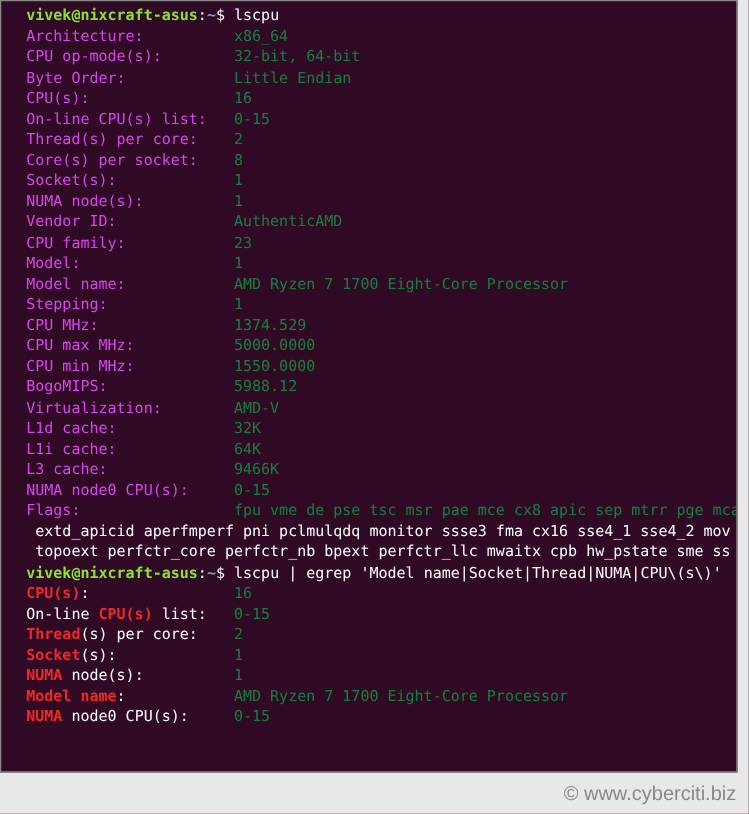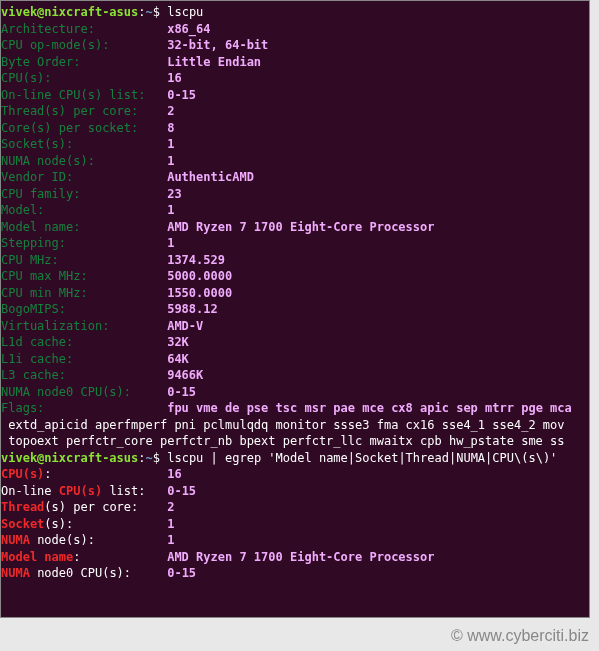--- a/index.html
+++ b/index.html
@@ -13,21 +13,21 @@
       background: #e8e8e8;
       font-family: 'DejaVu Sans Mono', 'Liberation Mono', 'Courier New', monospace;
       font-size: 12px;
       position: relative;
     }
     .terminal {
       width: 590px;
       height: 618px;
       background: #300a24;
       color: #ffffff;
-      padding: 3px 0;
+      padding: 3px 20px;
       overflow: hidden;
       line-height: 16.5px;
       margin: 0;
       border: 1px solid #888;
     }
     .line {
       white-space: pre;
       font-family: inherit;
     }
     .prompt-user {
@@ -41,25 +41,24 @@
       color: #729fcf;
       font-weight: bold;
     }
     .prompt-dollar {
       color: #ffffff;
     }
     .cmd {
       color: #ffffff;
     }
     .label {
-      color: #15803d;
+      color: #d946ef;
     }
     .value {
-      color: #f0abfc;
-      font-weight: bold;
+      color: #15803d;
     }
     .hl {
       color: #ef2929;
       font-weight: bold;
       text-align: right;
     }
     .watermark {
       position: absolute;
       bottom: 6px;
       right: 10px;

